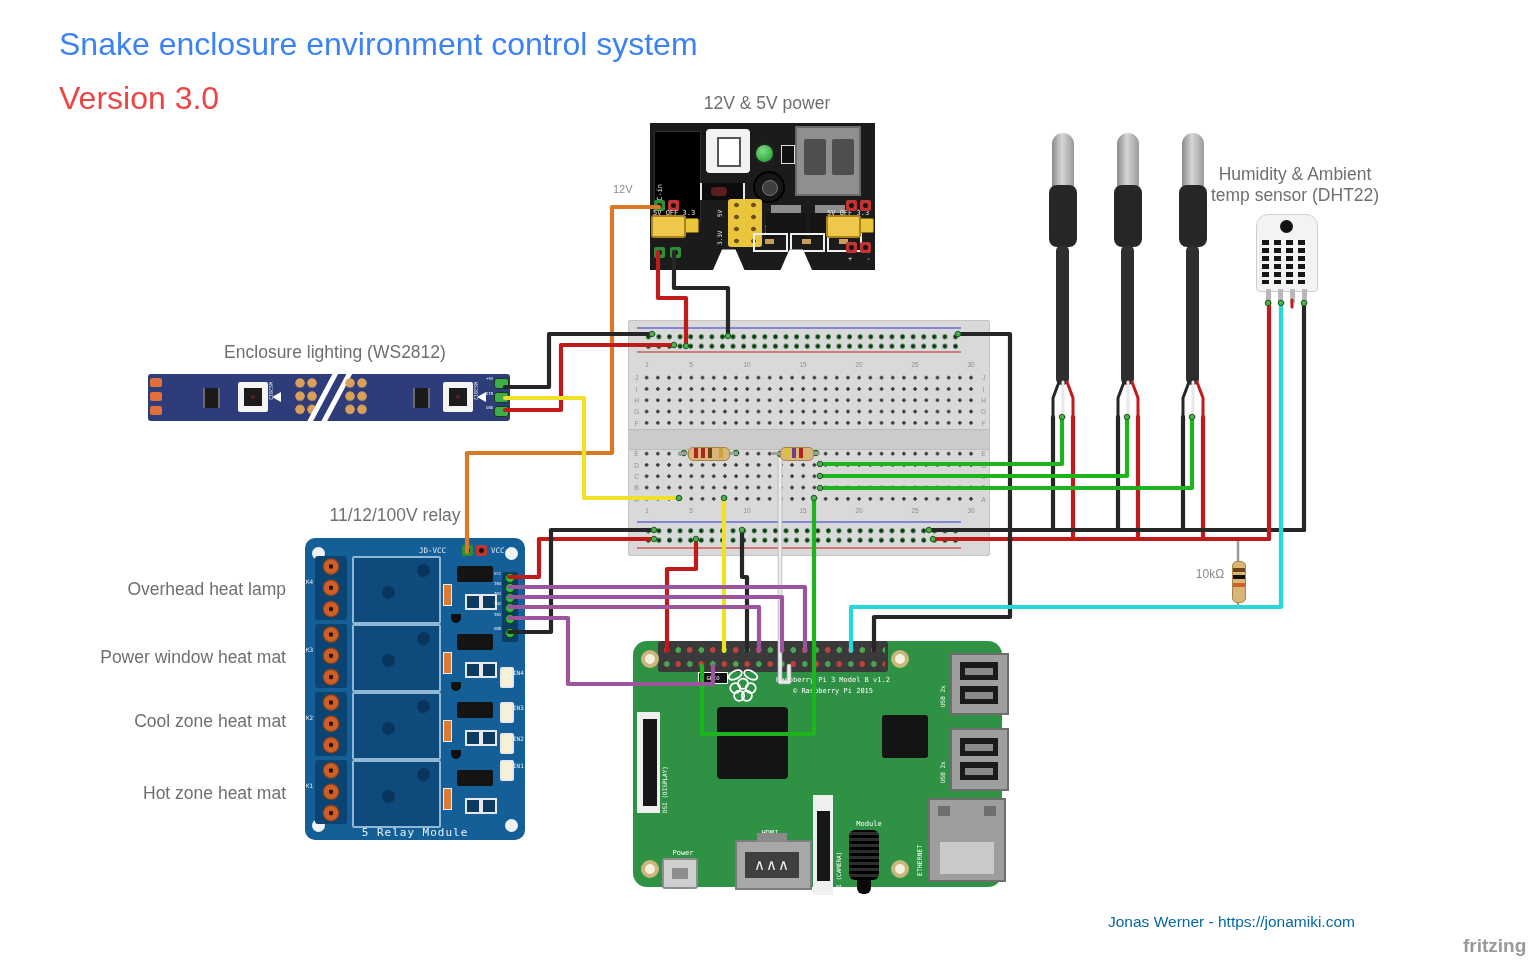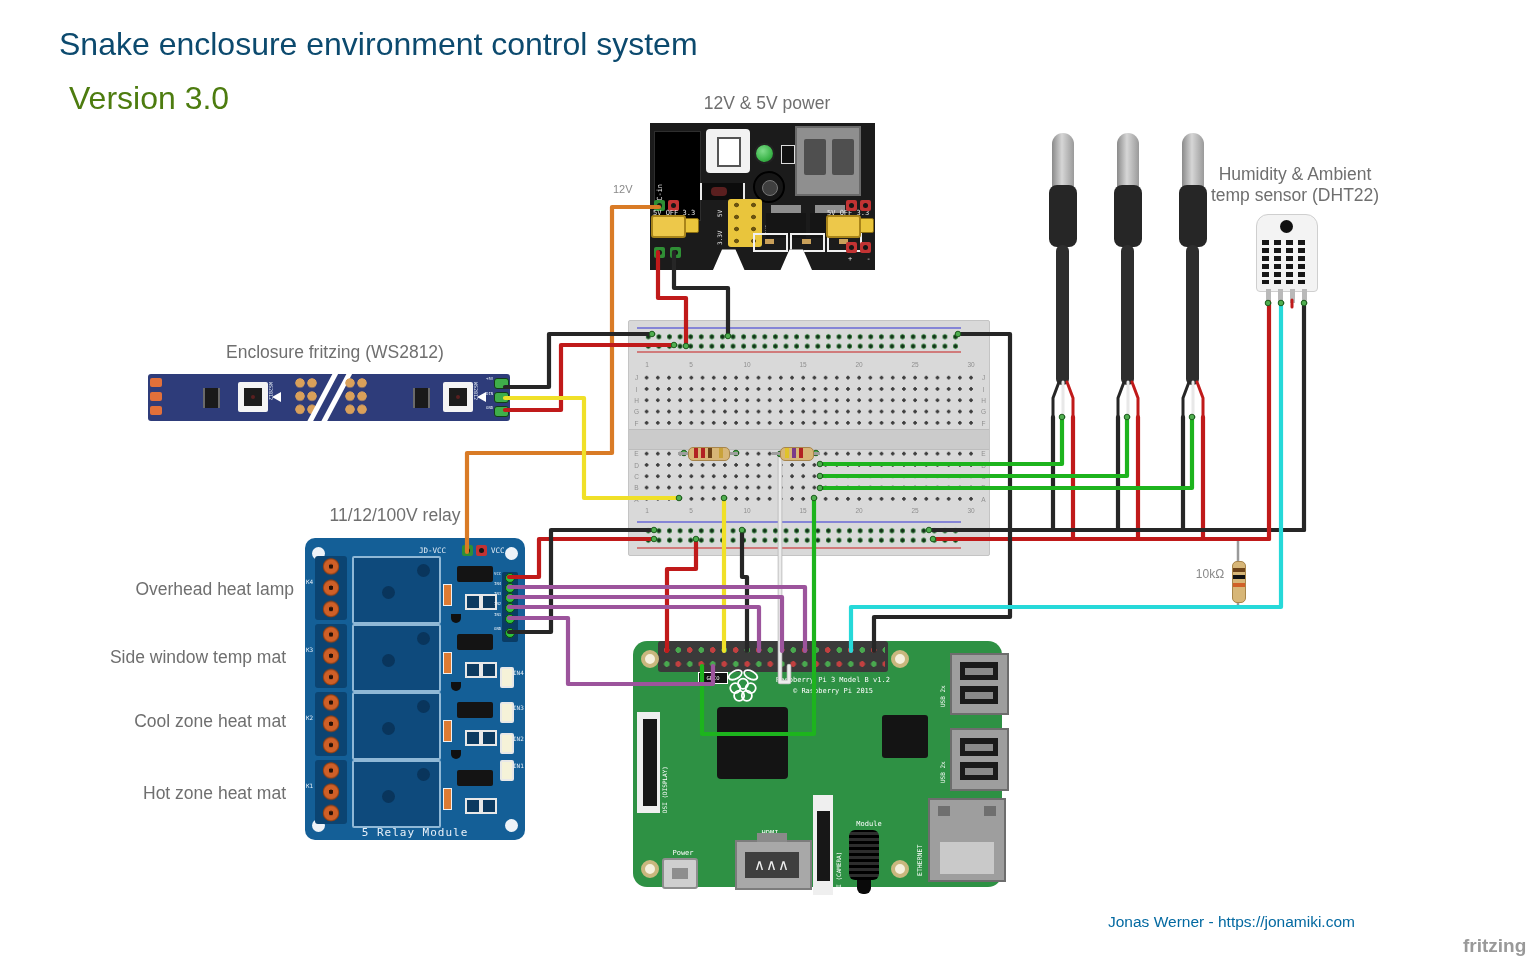--- a/index.html
+++ b/index.html
@@ -70,29 +70,29 @@
   
   .res-lead-h{position:absolute;top:5px;height:2.5px;background:#9e9e9e;}
   .res-body-h{position:absolute;top:0;height:12px;background:#d7b677;border:1px solid #a8854a;border-radius:5px;}
   .band{position:absolute;top:0;width:4px;height:10px;}
 </style>
 </head>
 <body>
 
 <div id="canvas">
 
-  <div class="abs" style="left:59px;top:26px;font-size:32px;color:#0c4a6e;">Snake enclosure environment control system</div>
-  <div class="abs" style="left:69px;top:80px;font-size:32px;color:#4d7c0f;">Version 3.0</div>
+  <div class="abs" style="left:59px;top:26px;font-size:32px;color:#3b82f6;">Snake enclosure environment control system</div>
+  <div class="abs" style="left:59px;top:80px;font-size:32px;color:#ef4444;">Version 3.0</div>
   <div class="abs note center" style="left:647px;top:93px;width:240px;">12V &amp; 5V power</div>
   <div class="abs note center" style="left:1180px;top:164px;width:230px;">Humidity &amp; Ambient</div>
   <div class="abs note center" style="left:1180px;top:185px;width:230px;">temp sensor (DHT22)</div>
-  <div class="abs note center" style="left:160px;top:342px;width:350px;">Enclosure fritzing (WS2812)</div>
+  <div class="abs note center" style="left:160px;top:342px;width:350px;">Enclosure lighting (WS2812)</div>
   <div class="abs note center" style="left:280px;top:505px;width:230px;">11/12/100V relay</div>
-  <div class="abs note right" style="left:68px;top:579px;width:226px;">Overhead heat lamp</div>
-  <div class="abs note right" style="left:60px;top:647px;width:226px;">Side window temp mat</div>
+  <div class="abs note right" style="left:60px;top:579px;width:226px;">Overhead heat lamp</div>
+  <div class="abs note right" style="left:60px;top:647px;width:226px;">Power window heat mat</div>
   <div class="abs note right" style="left:60px;top:711px;width:226px;">Cool zone heat mat</div>
   <div class="abs note right" style="left:60px;top:783px;width:226px;">Hot zone heat mat</div>
   <div class="abs" style="left:613px;top:183px;font-size:11px;color:#8a8a8a;">12V</div>
   <div class="abs center" style="left:675px;top:428px;width:56px;font-size:12.5px;font-weight:bold;color:#9b2426;">220Ω</div>
   <div class="abs center" style="left:770px;top:427px;width:60px;font-size:12.5px;font-weight:bold;color:#9b2426;">4.7kΩ</div>
   <div class="abs center" style="left:1185px;top:567px;width:50px;font-size:12px;color:#8a8a8a;">10kΩ</div>
   <div class="abs" style="left:1108px;top:913px;font-size:15.5px;color:#0369a1;">Jonas Werner - https://jonamiki.com</div>
   <div class="abs" style="left:1463px;top:935px;font-size:19px;font-weight:600;color:#999;">fritzing</div>
 
   <div id="bb" class="abs">

